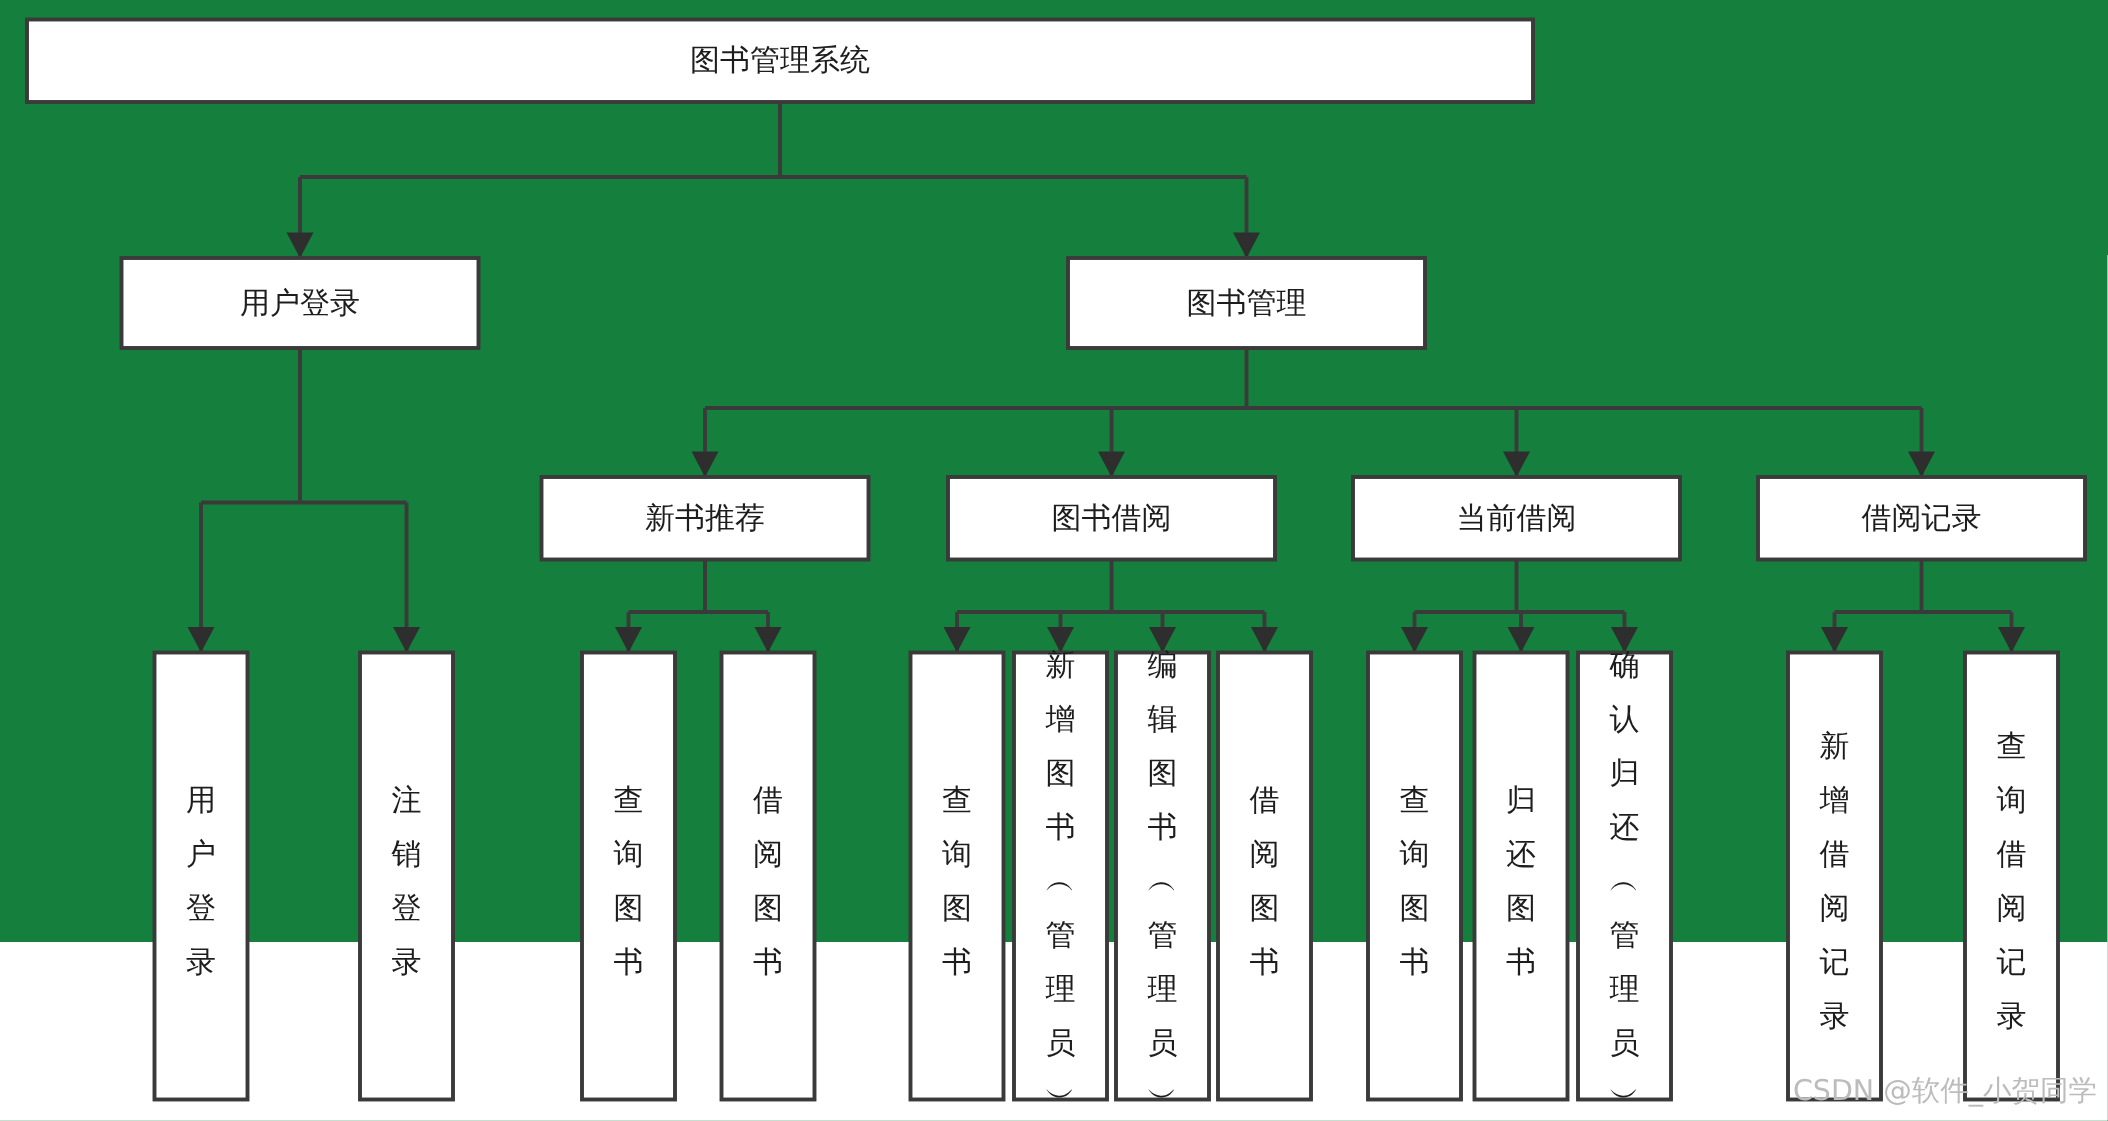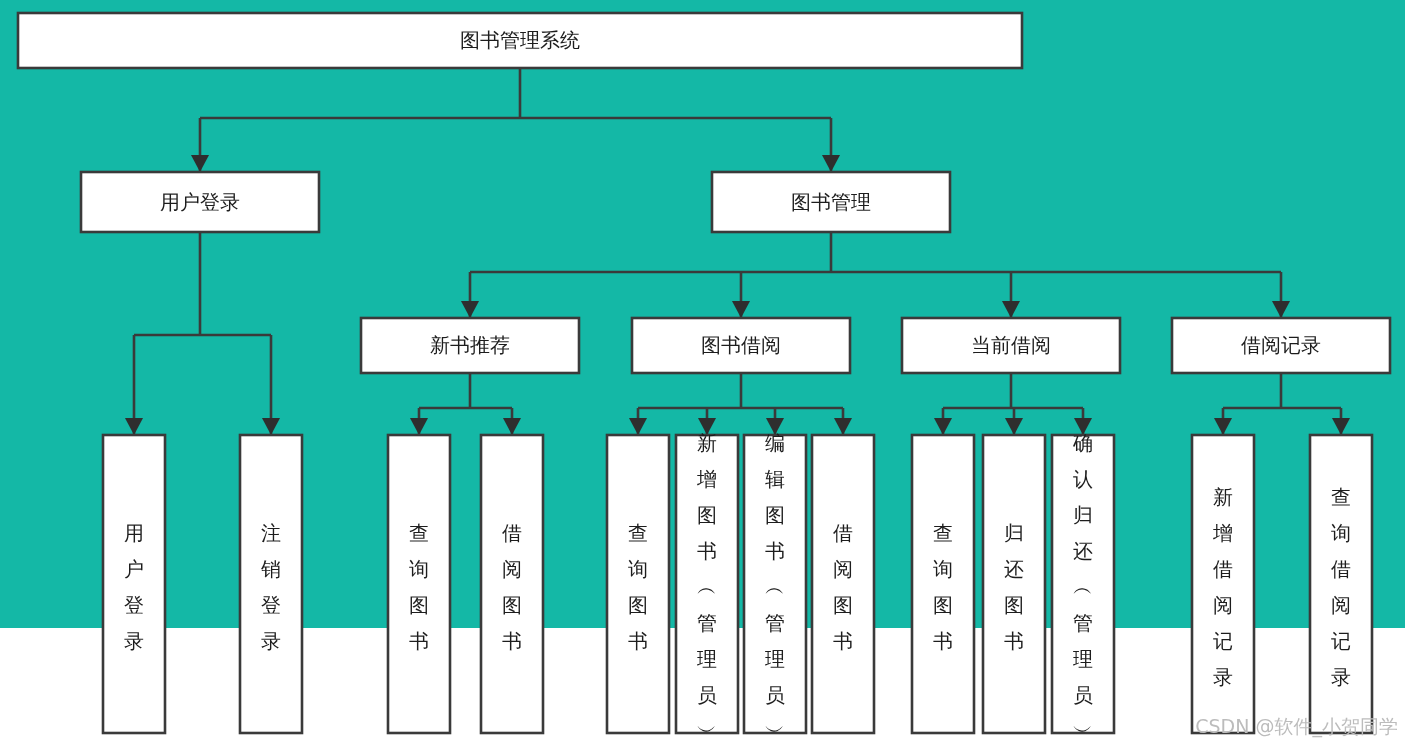--- a/index.html
+++ b/index.html
@@ -11,21 +11,21 @@
   body {
     width: 1405px;
     height: 747px;
     overflow: hidden;
     font-family: "DejaVu Sans", "Liberation Sans", sans-serif;
   }
   #diagram-root {
     position: relative;
     width: 1405px;
     height: 628px;
-    background: #14b8a6;
+    background: #15803d;
     text-align: right;
   }
   svg.diagram-canvas {
     position: absolute;
     left: 0;
     top: 0;
     width: 1405px;
     height: 747px;
     display: block;
   }

